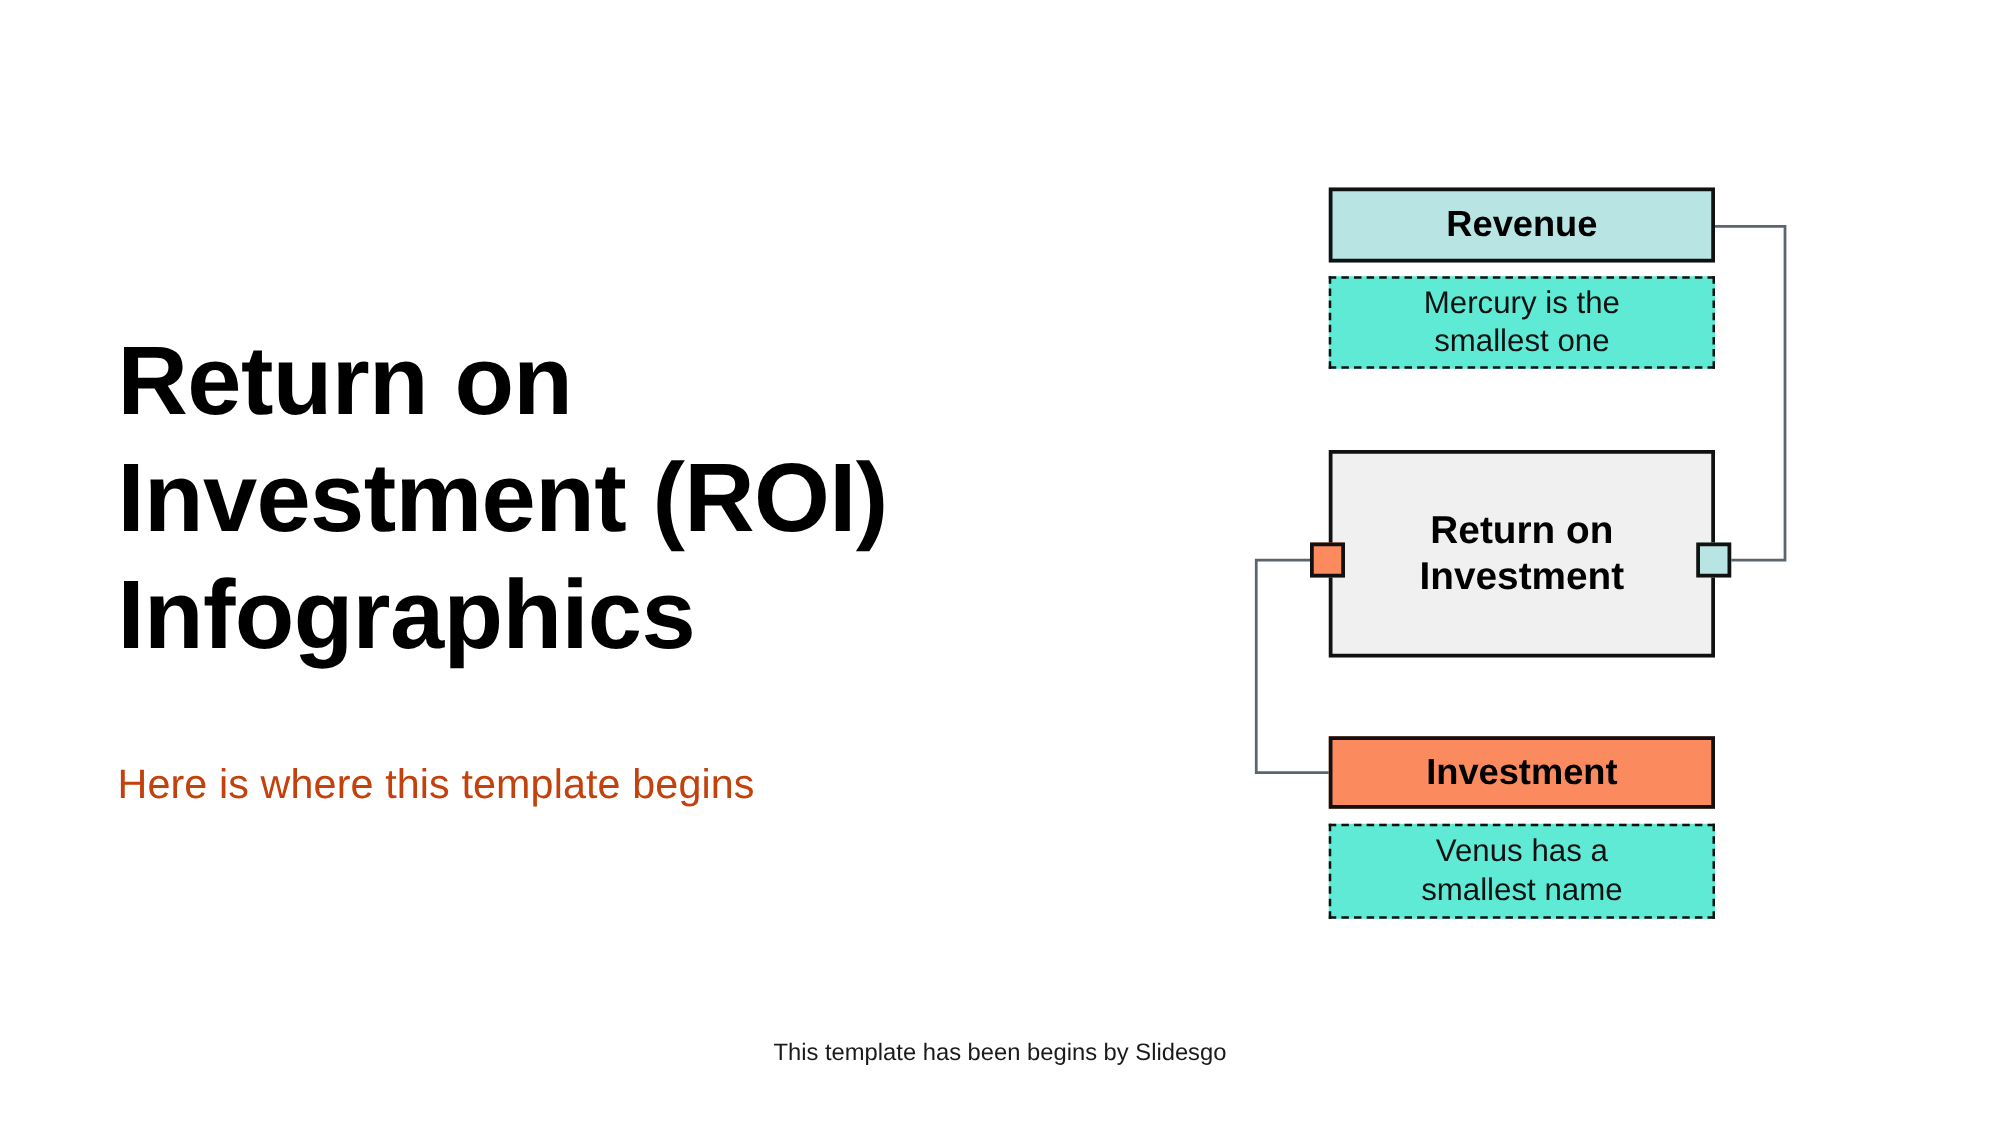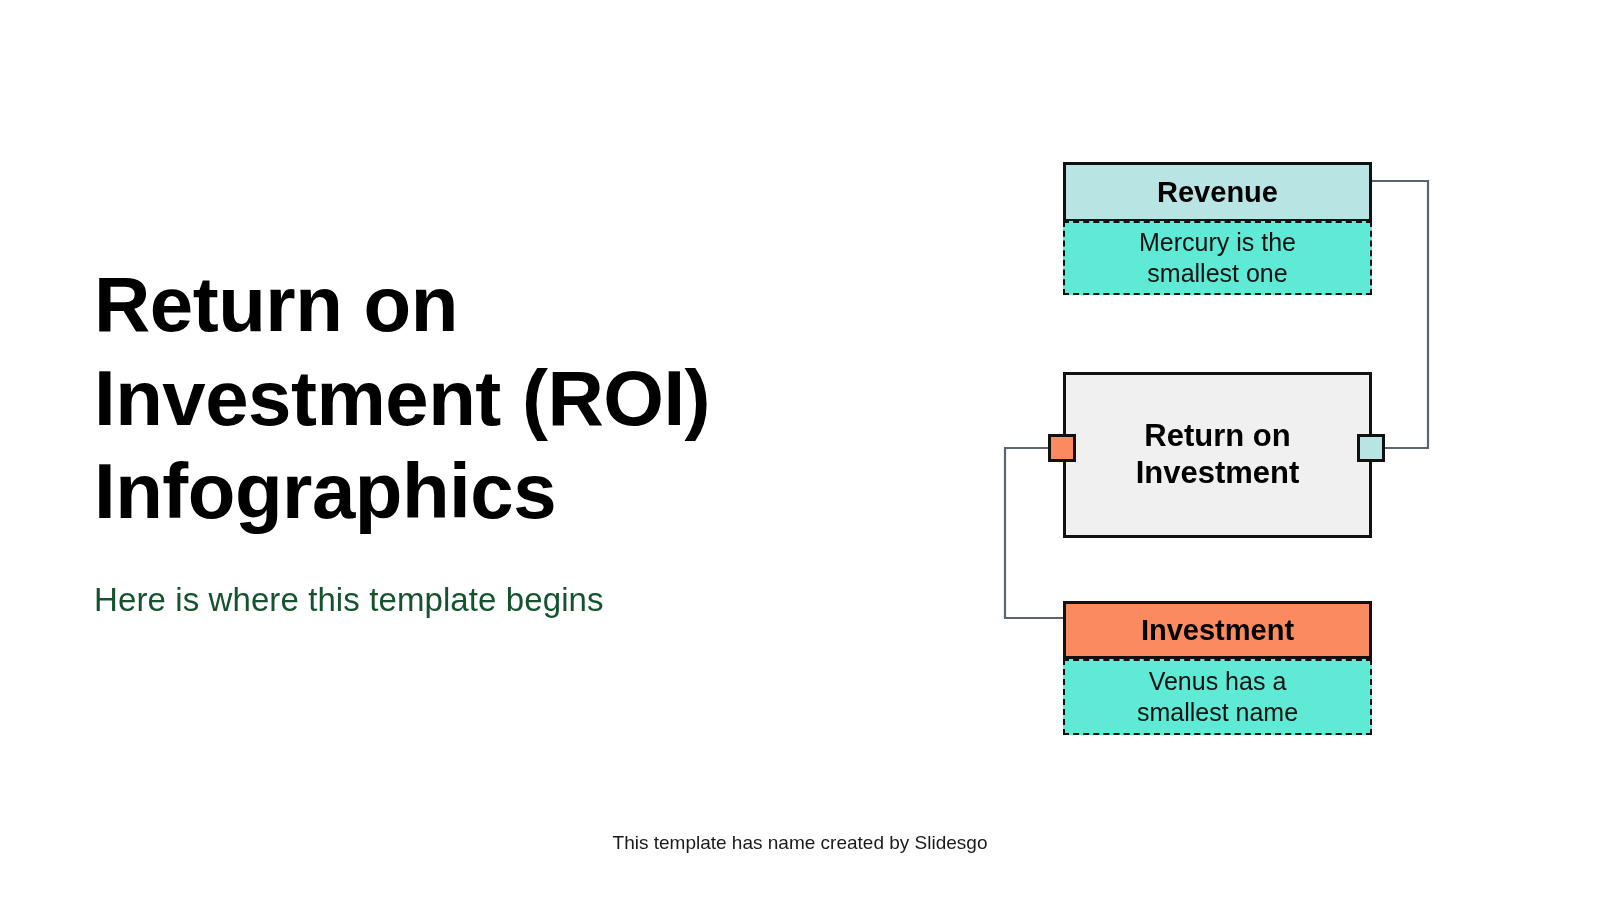--- a/index.html
+++ b/index.html
@@ -33,24 +33,24 @@
     line-height: 1.20;
     font-weight: 700;
     letter-spacing: -0.5px;
     color: #000000;
     white-space: pre-line;
   }
 
   .slide-subtitle {
     position: absolute;
     left: 94px;
-    top: 581px;
+    top: 608px;
     font-size: 33px;
     font-weight: 400;
-    color: #14532d;
+    color: #c2410c;
     letter-spacing: 0.1px;
   }
 
   
   .footer {
     position: absolute;
     left: 0;
     top: 832px;
     width: 1600px;
     text-align: center;
@@ -79,21 +79,20 @@
     pointer-events: none;
   }
 
   .node {
     position: absolute;
     border: 3px solid #111111;
     display: flex;
     align-items: center;
     justify-content: center;
     text-align: center;
-    margin-top: 12px;
   }
 
   .node-label {
     font-size: 29px;
     font-weight: 700;
     color: #000000;
     line-height: 1.18;
     white-space: pre-line;
   }
 
@@ -207,16 +206,16 @@
     </div>
 
     <div class="caption caption-investment">
       <span class="caption-text">Venus has a
 smallest name</span>
     </div>
 
   </div>
 
   <div class="footer">
-    <span>This template has name created by </span><span class="brand">Slidesgo</span>
+    <span>This template has been begins by </span><span class="brand">Slidesgo</span>
   </div>
 
 </div>
 
 </body></html>

